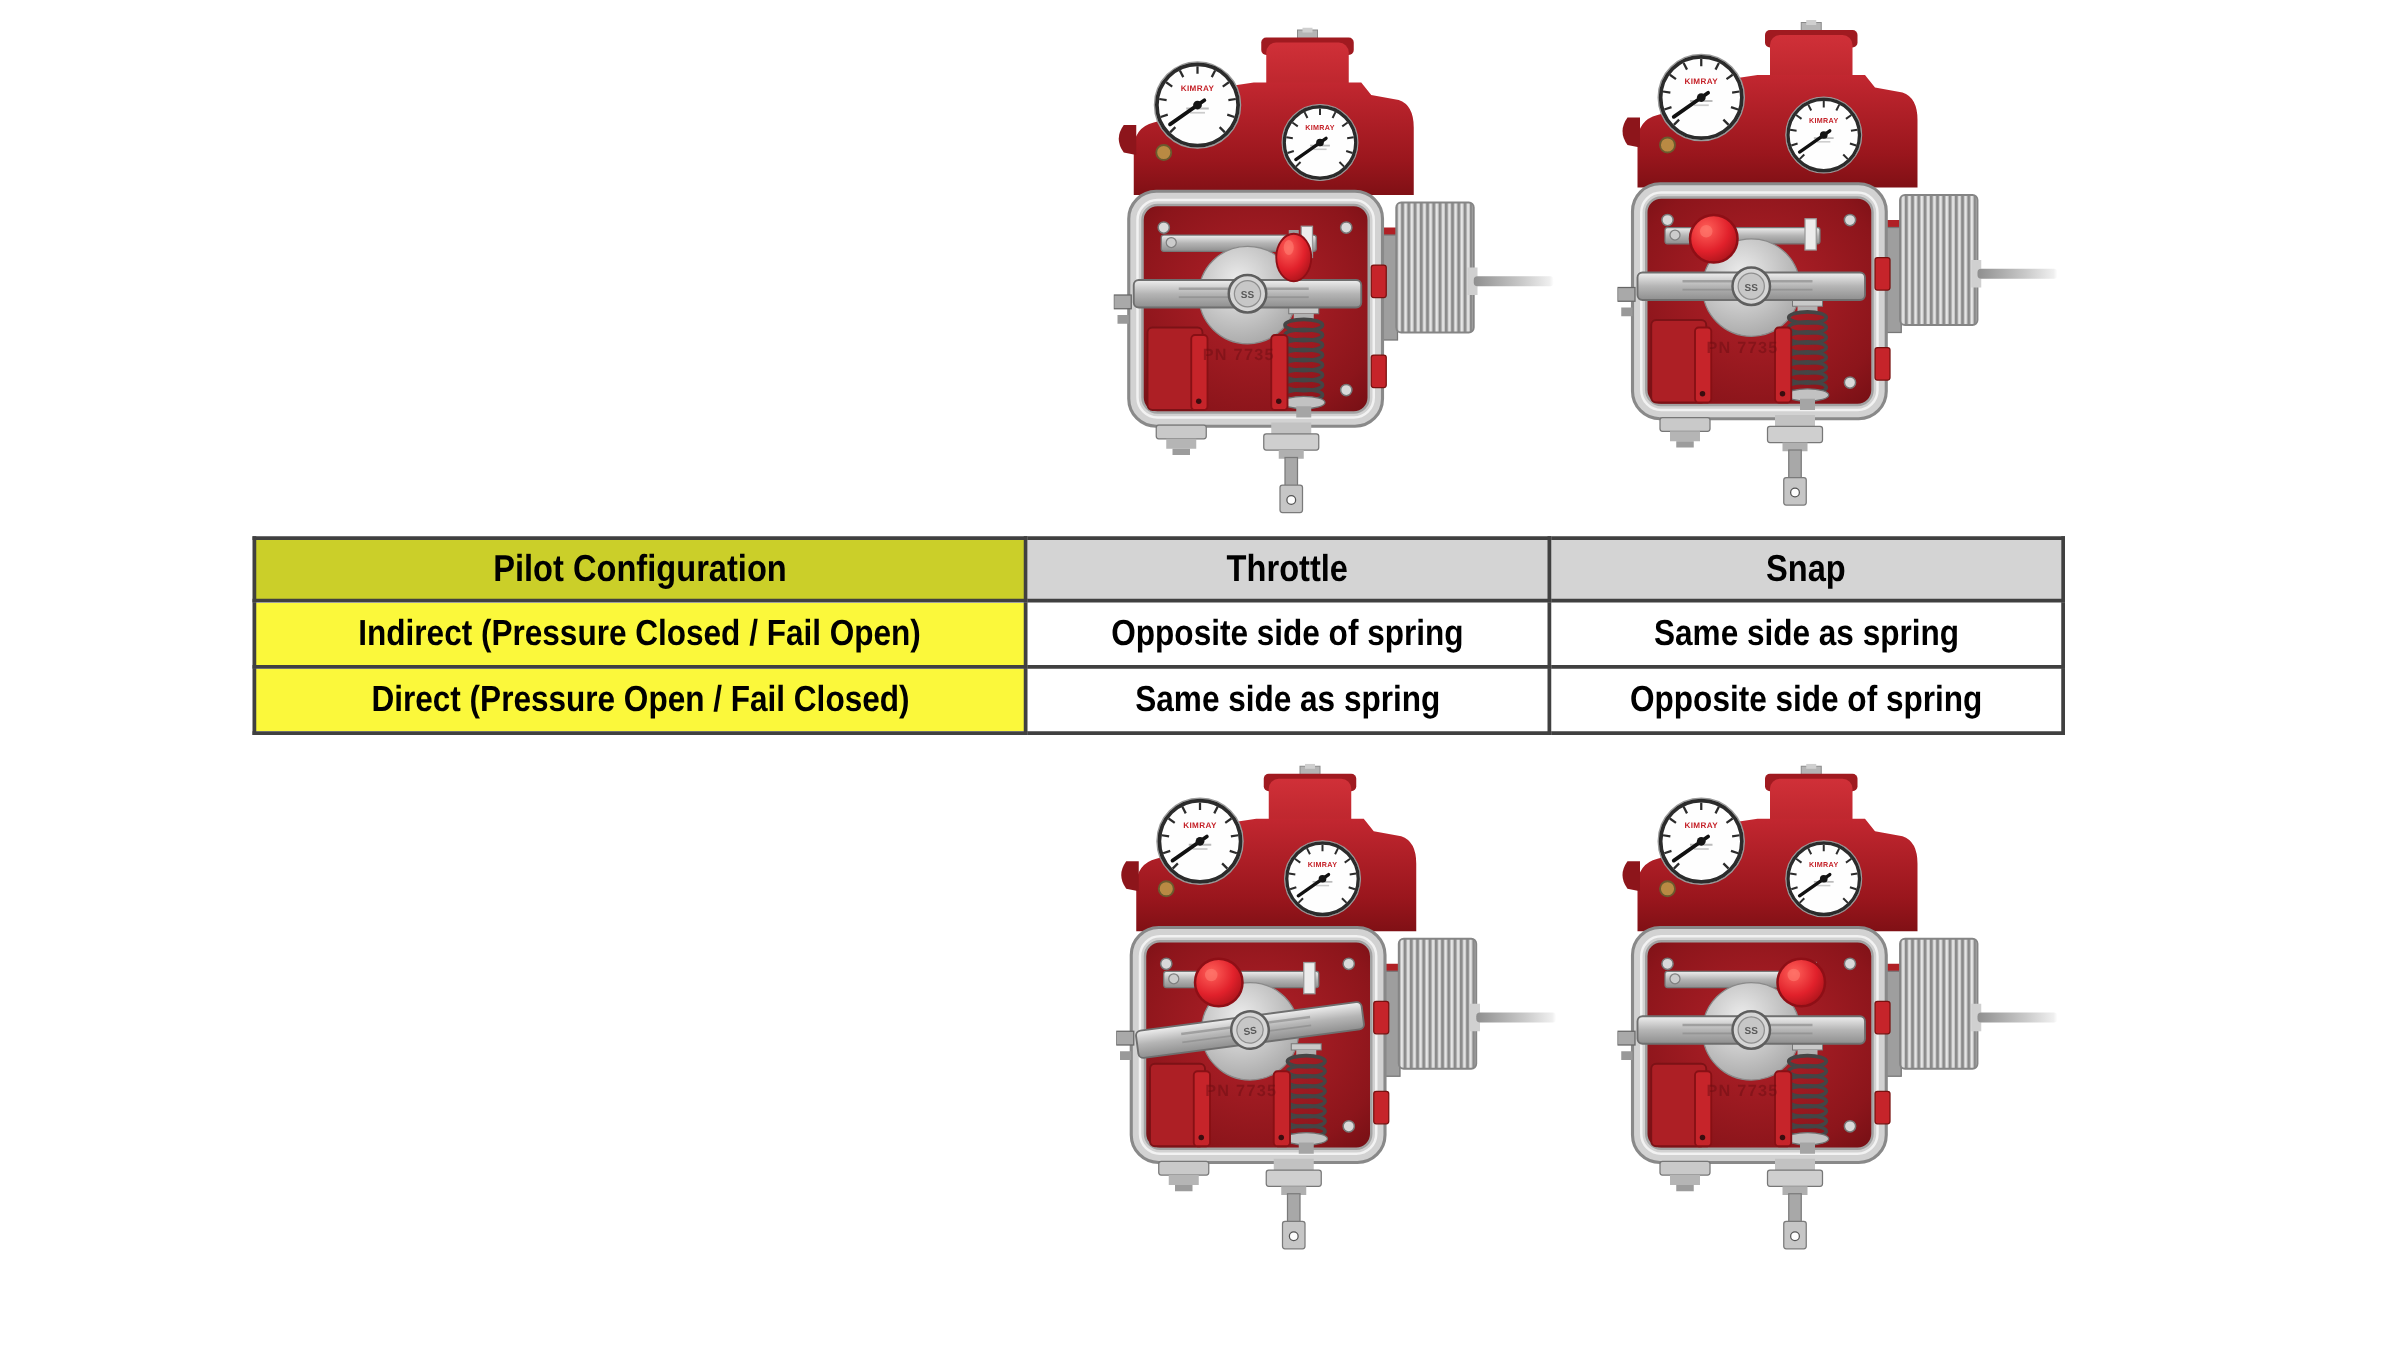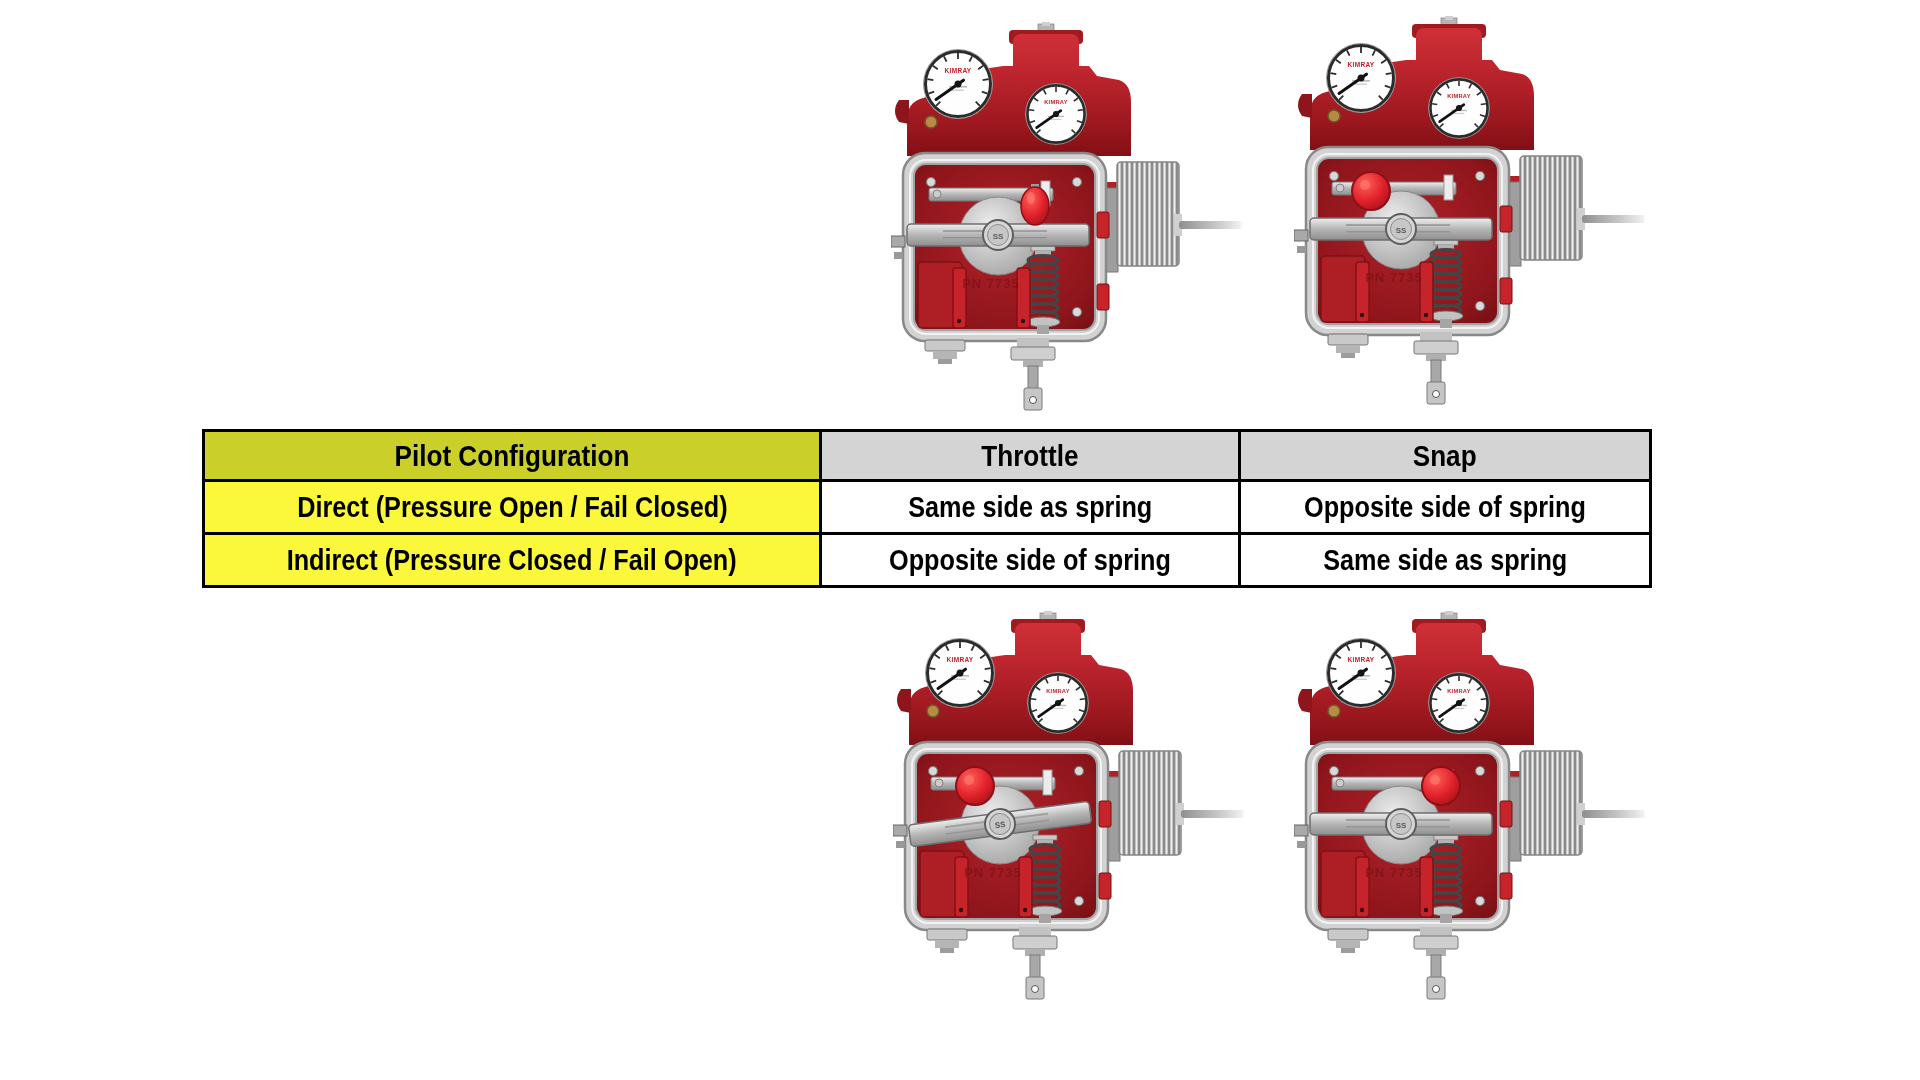--- a/index.html
+++ b/index.html
@@ -7,21 +7,21 @@
     width:1920px;height:1080px;background:#ffffff;position:relative;overflow:hidden;
     font-family:"Liberation Sans", sans-serif;
   }
   .stage{position:absolute;inset:0;}
 
   
   table.pilot{
     position:absolute;left:202px;top:429px;width:1438px;
     border-collapse:collapse;table-layout:fixed;text-align:center;color:#000;
   }
-  table.pilot th, table.pilot td{border:3px solid #000000;padding:0;overflow:hidden;vertical-align:middle;}
+  table.pilot th, table.pilot td{border:3px solid #404040;padding:0;overflow:hidden;vertical-align:middle;}
   table.pilot th{height:47px;font-size:30px;font-weight:bold;}
   table.pilot td{height:50px;font-size:29px;font-weight:bold;}
   .c1{width:614px;} .c2{width:416px;text-align:center;} .c3{width:408px;}
   .h-config{background:#cbcf29;}
   .h-gray{background:#d4d4d4;}
   .r-config{background:#fbf83b;}
   .r-white{background:#ffffff;}
   .cond{display:inline-block;transform:scaleX(.87);transform-origin:center;white-space:nowrap;}
 
   
@@ -257,36 +257,36 @@
           <span class="cond">Throttle</span>
         </th>
         <th class="c3 h-gray">
           <span class="cond">Snap</span>
         </th>
       </tr>
     </thead>
     <tbody>
       <tr>
         <td class="c1 r-config">
-          <span class="cond">Direct (Pressure Open / Fail Closed)</span>
+          <span class="cond">Indirect (Pressure Closed / Fail Open)</span>
         </td>
         <td class="c2 r-white">
+          <span class="cond">Opposite side of spring</span>
+        </td>
+        <td class="c3 r-white">
           <span class="cond">Same side as spring</span>
-        </td>
-        <td class="c3 r-white">
-          <span class="cond">Opposite side of spring</span>
         </td>
       </tr>
       <tr>
         <td class="c1 r-config">
-          <span class="cond">Indirect (Pressure Closed / Fail Open)</span>
+          <span class="cond">Direct (Pressure Open / Fail Closed)</span>
         </td>
         <td class="c2 r-white">
+          <span class="cond">Same side as spring</span>
+        </td>
+        <td class="c3 r-white">
           <span class="cond">Opposite side of spring</span>
-        </td>
-        <td class="c3 r-white">
-          <span class="cond">Same side as spring</span>
         </td>
       </tr>
     </tbody>
   </table>
 
 </div>
 
 </body></html>

